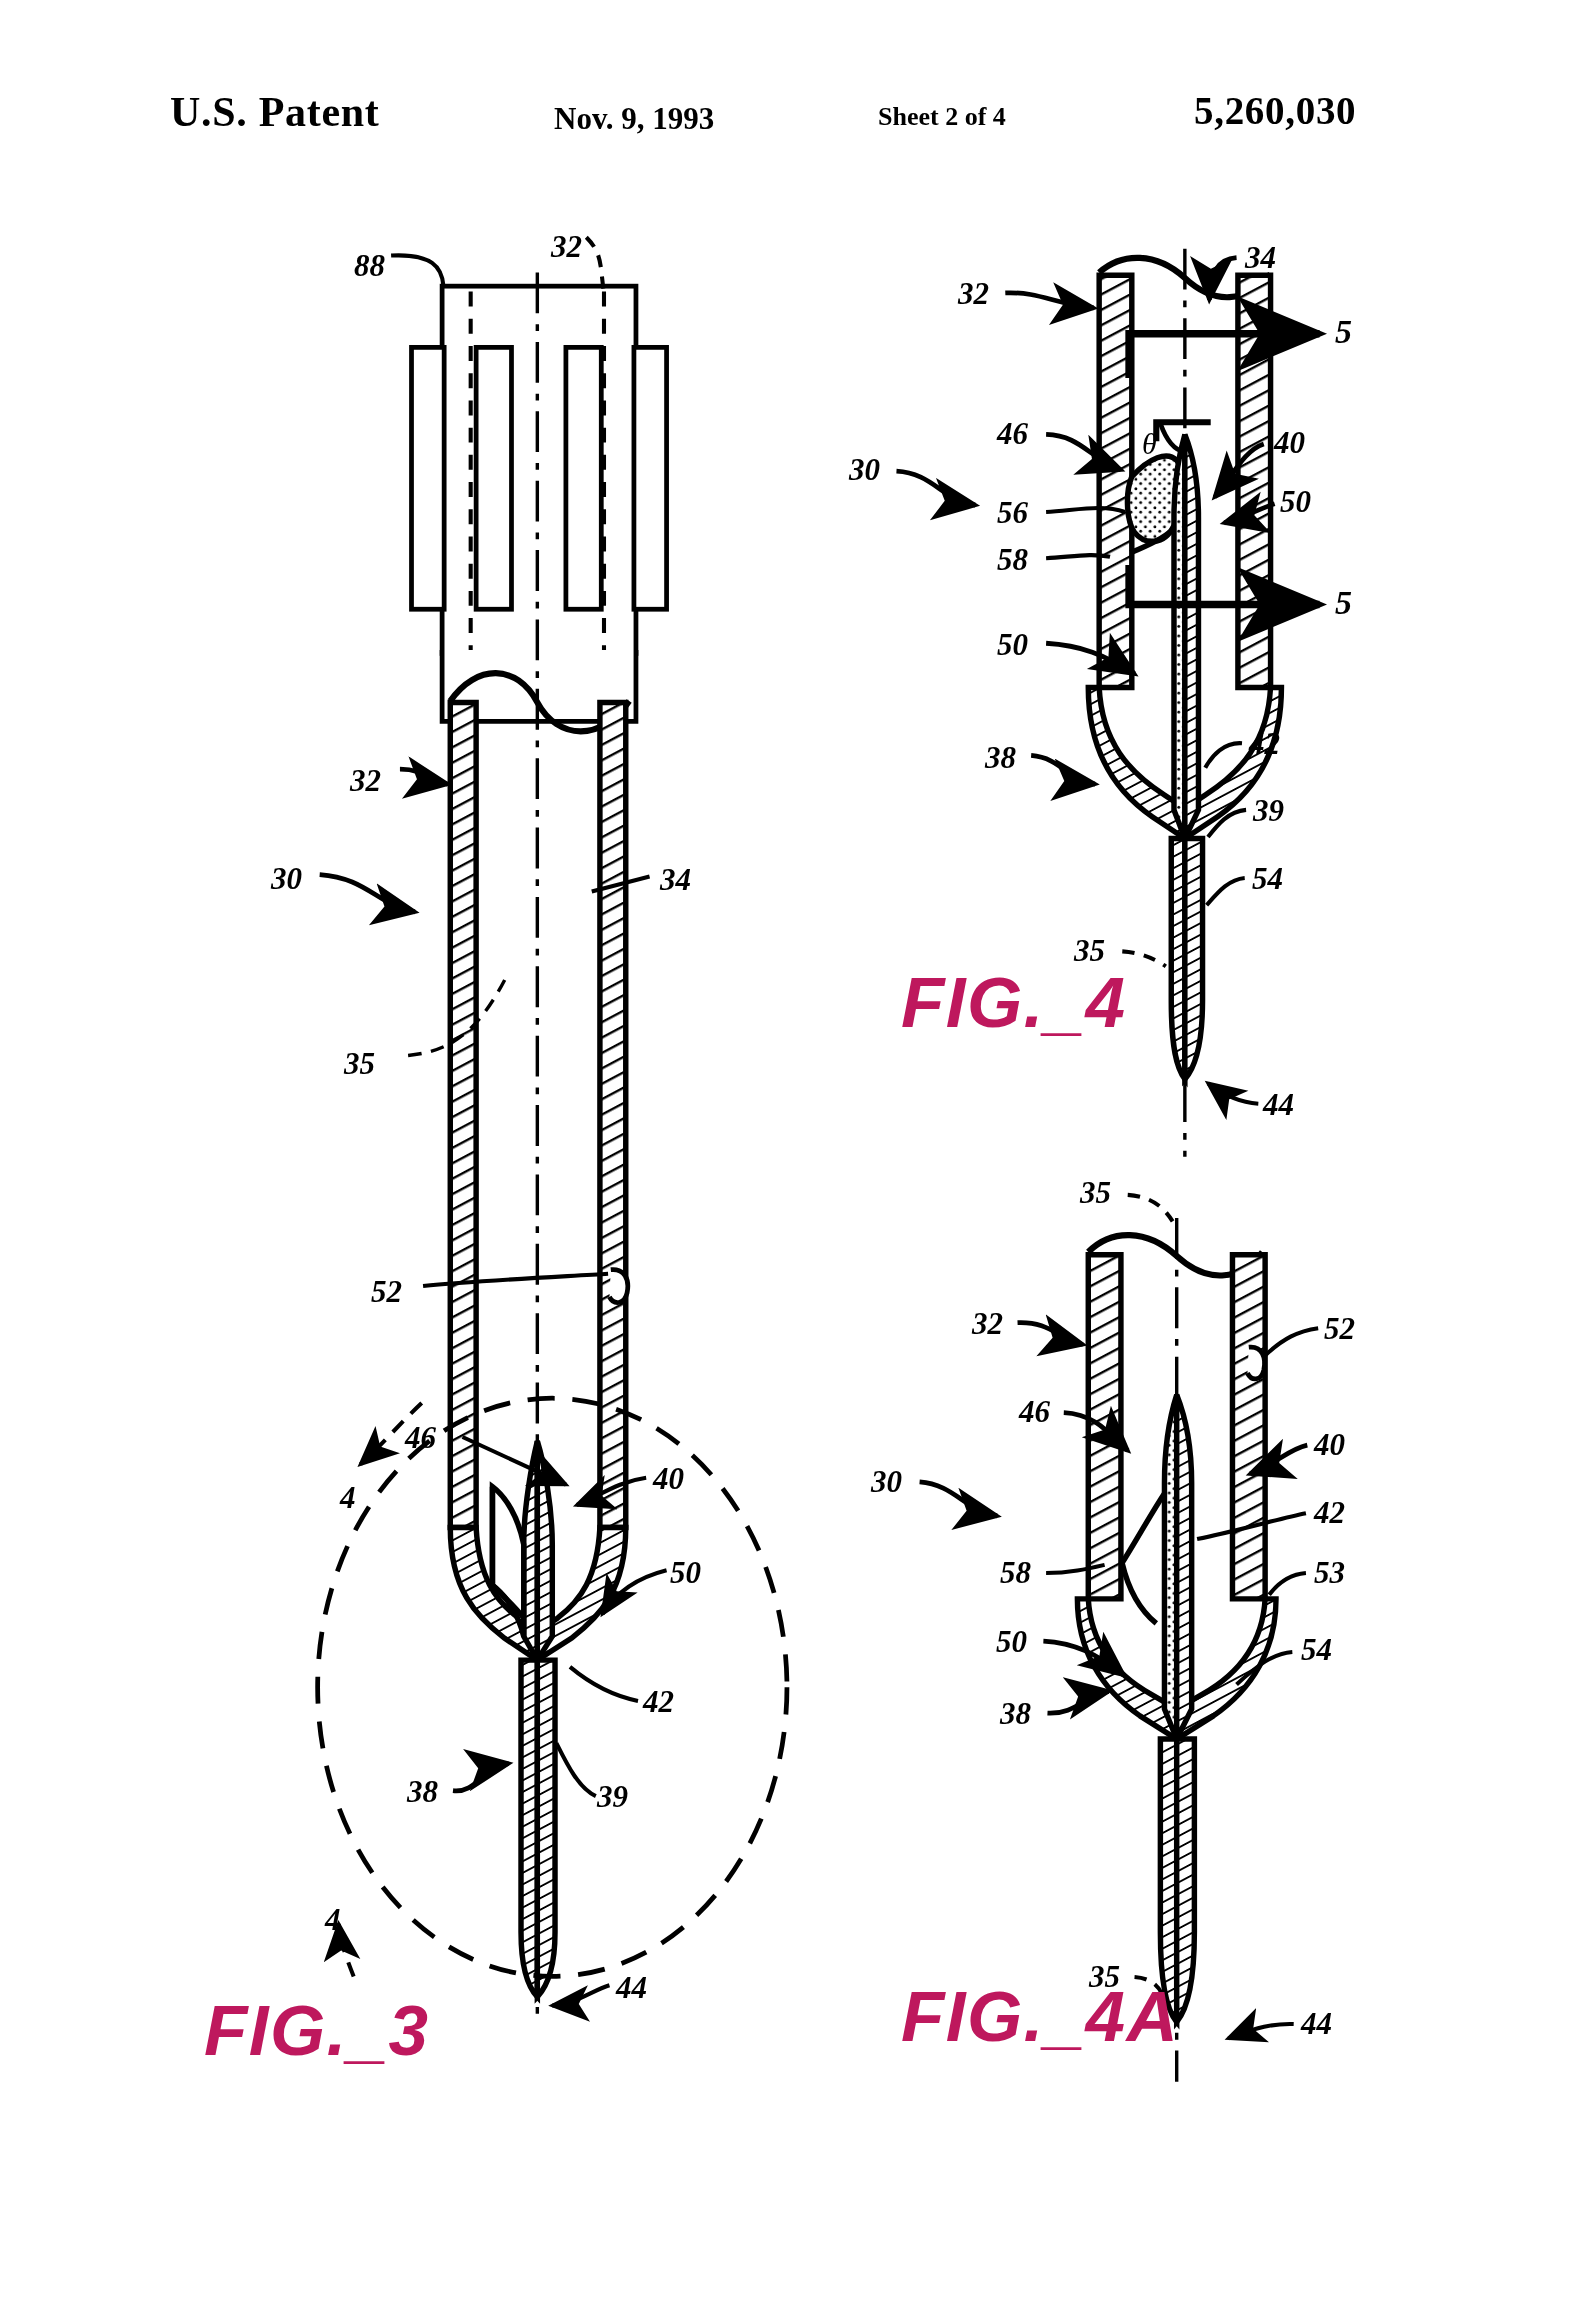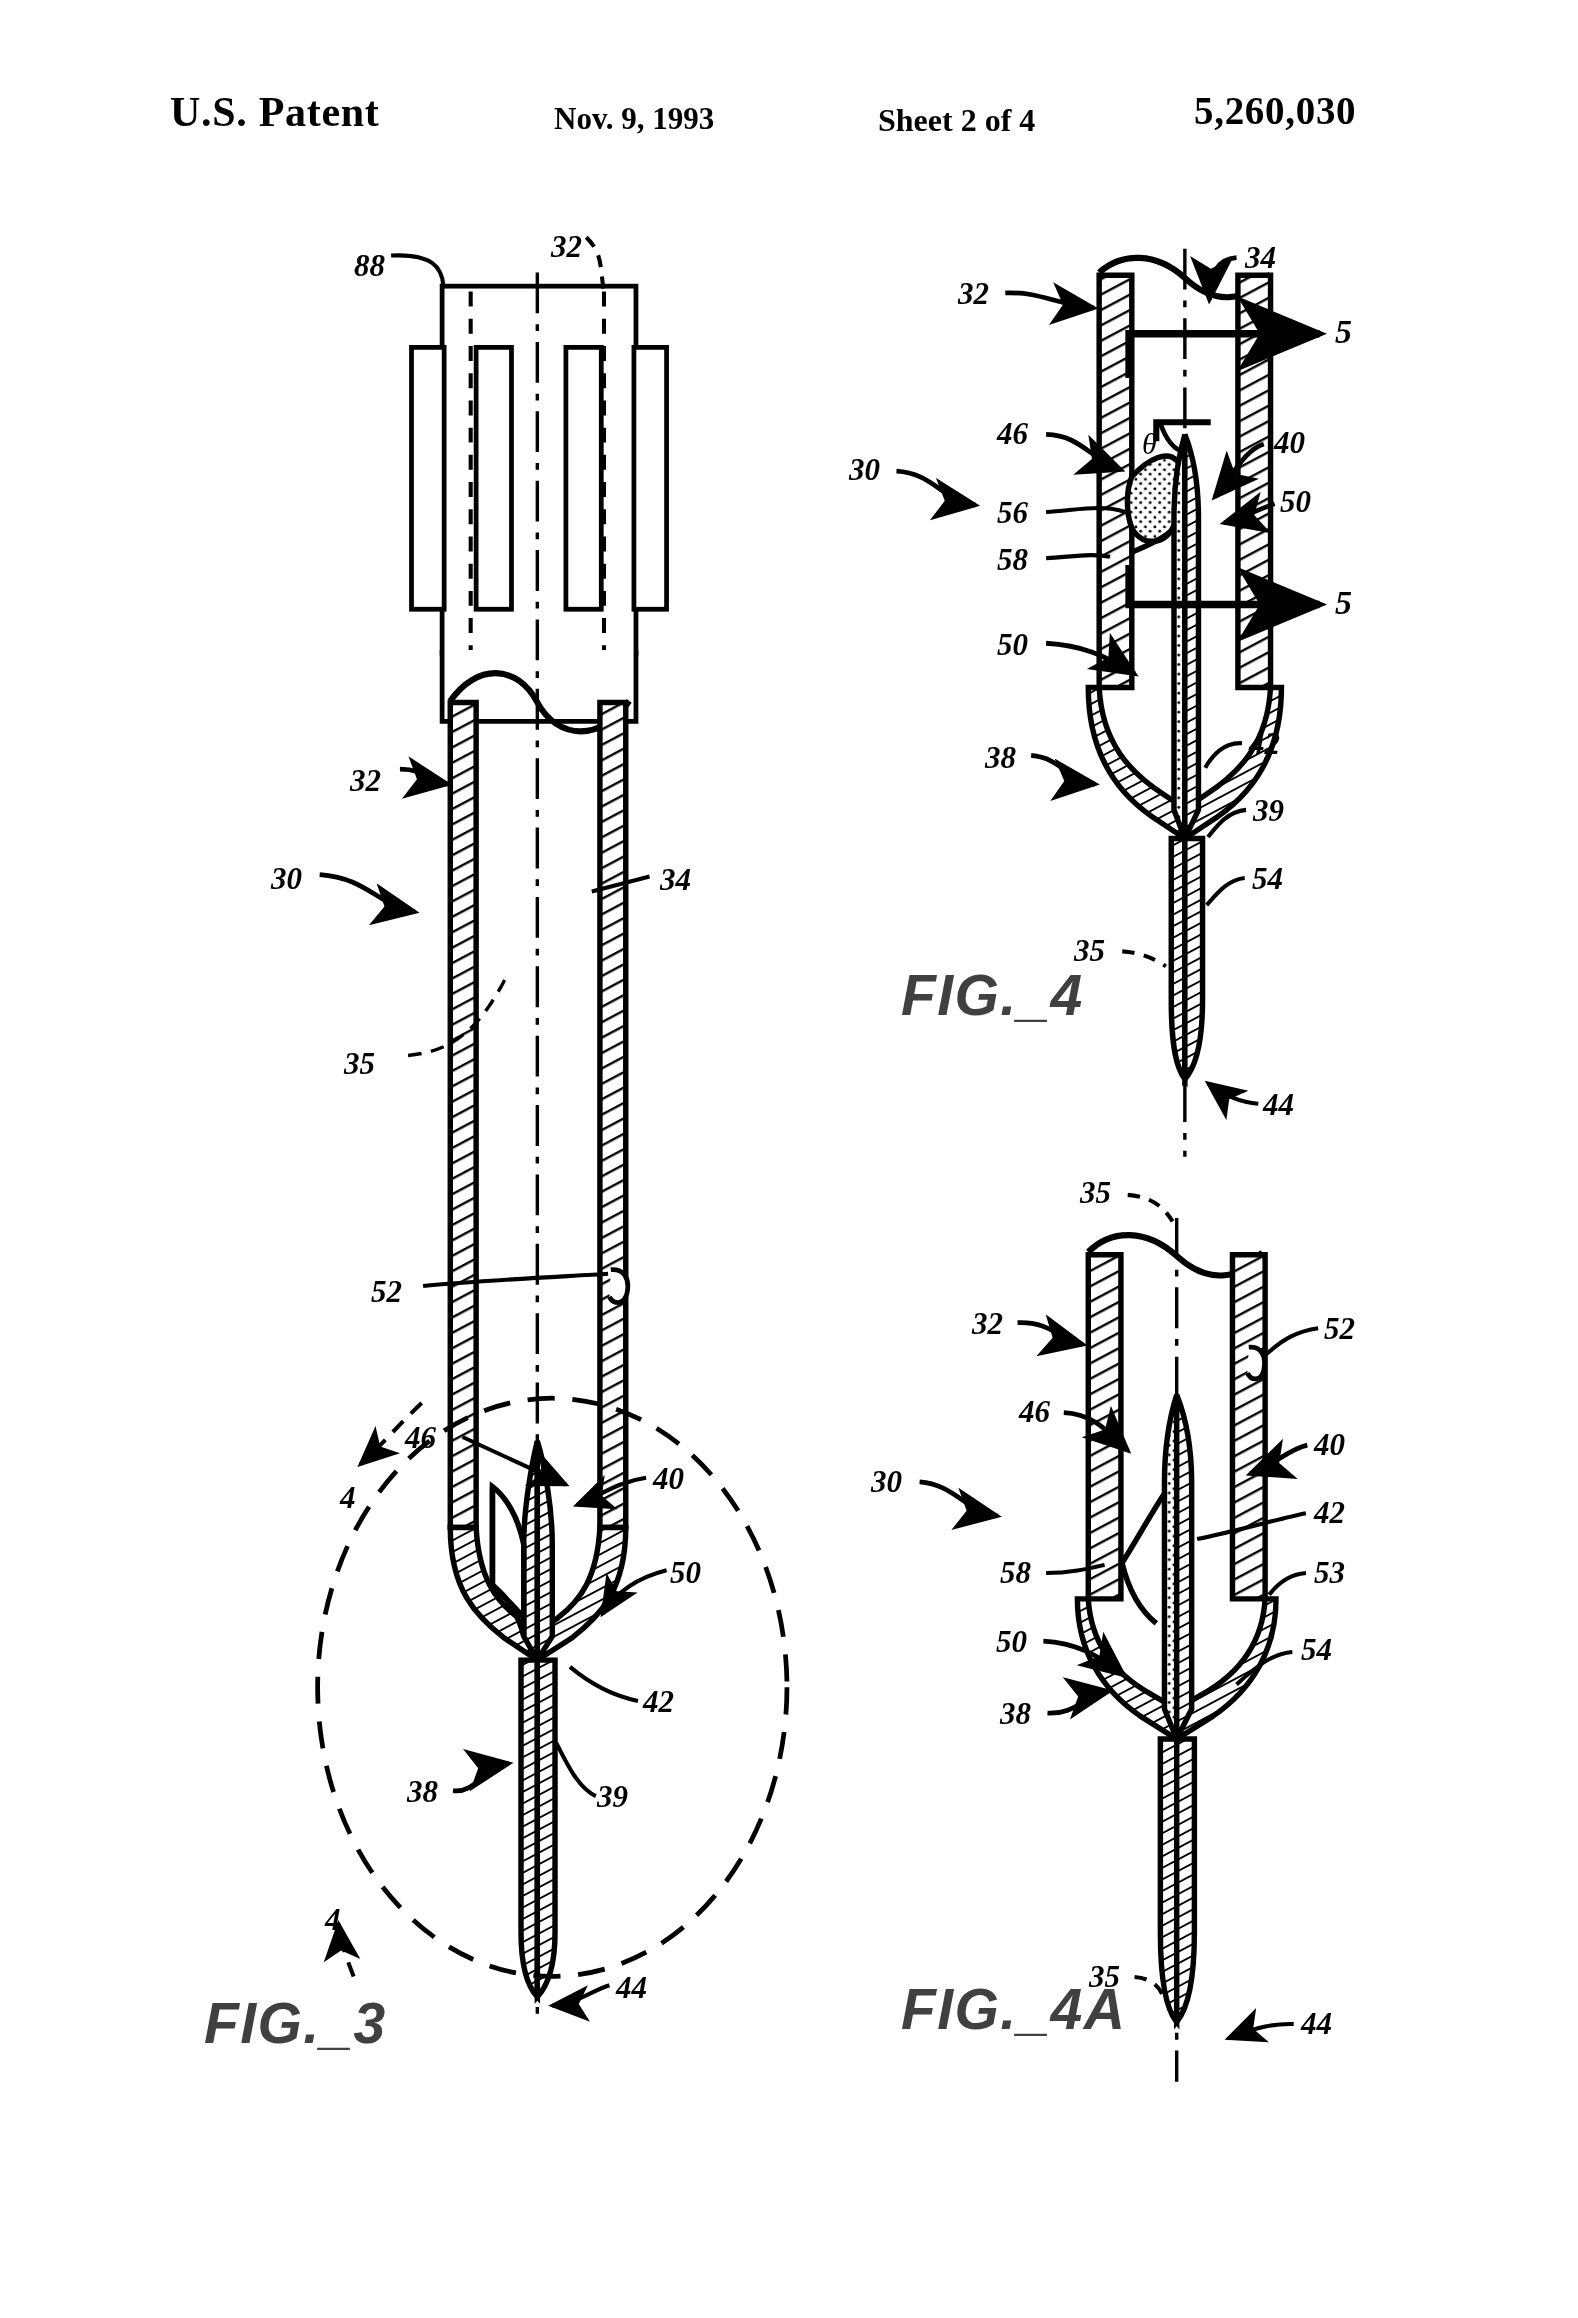--- a/index.html
+++ b/index.html
@@ -3,28 +3,28 @@
 <meta charset="utf-8">
 <style>
   html,body{margin:0;padding:0;background:#fff;}
   body{width:1578px;height:2319px;position:relative;font-family:"Liberation Serif",serif;overflow:hidden;}
   #sheet{position:absolute;left:0;top:0;width:1578px;height:2231px;background:#ffffff;}
 
   
   .hdr{position:absolute;font-weight:bold;color:#000;white-space:nowrap;}
   #hdr-patent{left:170px;top:88px;font-size:42px;letter-spacing:0.7px;}
   #hdr-date{left:554px;top:101px;font-size:31px;}
-  #hdr-sheet{left:878px;top:102px;font-size:32px;text-align:right;}
+  #hdr-sheet{left:878px;top:102px;font-size:26px;text-align:right;}
   #hdr-num{left:1194px;top:88px;font-size:39px;letter-spacing:0.7px;}
 
   
   .ref{position:absolute;font-family:"Liberation Serif",serif;font-style:italic;font-weight:bold;
        font-size:31px;color:#000;white-space:nowrap;line-height:1;}
   .figlab{position:absolute;font-family:"Liberation Sans",sans-serif;font-style:italic;font-weight:bold;
-          font-size:57px;letter-spacing:1.4px;color:#404040;white-space:nowrap;line-height:1;}
+          font-size:71px;letter-spacing:1.4px;color:#be185d;white-space:nowrap;line-height:1;}
   .secnum{position:absolute;font-family:"Liberation Serif",serif;font-style:italic;font-weight:bold;
           font-size:34px;color:#000;white-space:nowrap;}
   .theta{position:absolute;font-family:"Liberation Serif",serif;font-style:italic;
          font-size:30px;color:#000;}
 
   svg{position:absolute;left:0;top:0;overflow:visible;}
   svg *{vector-effect:none;}
 </style>
 </head>
 <body>

